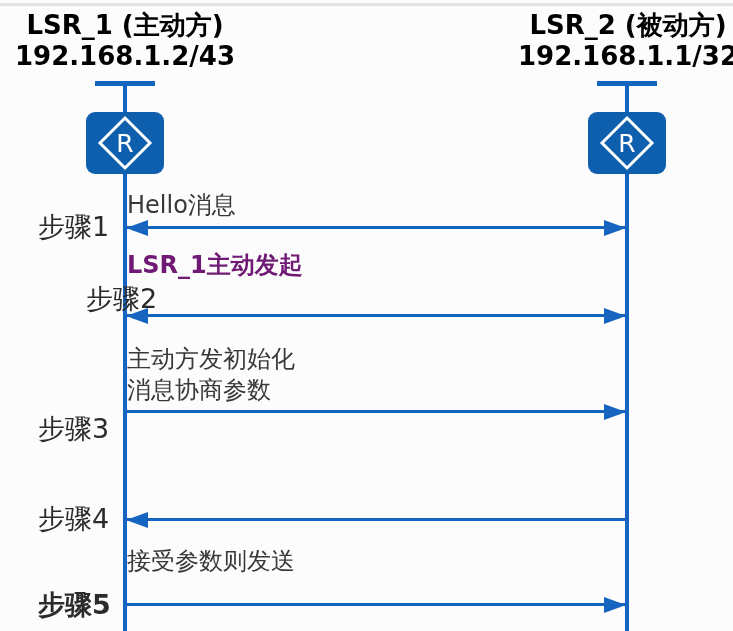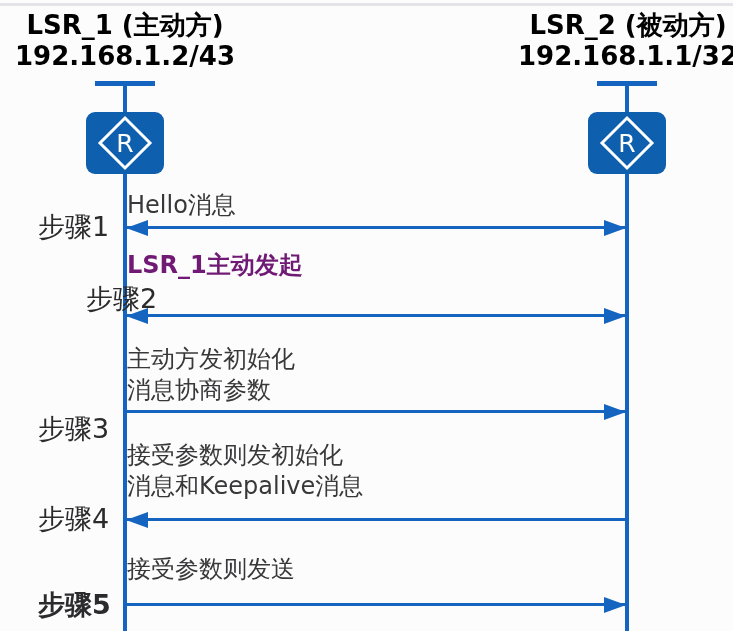--- a/index.html
+++ b/index.html
@@ -32,21 +32,21 @@
   
   .step-label{position:absolute;left:38px;width:92px;font-size:27px;line-height:30px;
               color:#2b2b2d;text-align:left;}
   .sl1{top:212px;} .sl2{top:284px;margin-left:48px;} .sl3{top:396px;margin-top:18px;} .sl4{top:504px;} .sl5{top:590px;font-weight:bold;}
 
   
   .msg{position:absolute;left:127px;width:498px;font-size:24px;
        line-height:31px;color:#38383a;}
   .msg span{display:block;}
   .m1{top:190px;} .m2{top:250px;font-weight:bold;color:#701a75;} .m3{top:344px;}
-  .m4{top:440px;} .m5{top:546px;margin-top:8px;}
+  .m4{top:440px;} .m5{top:546px;}
 
   
   .arrow{position:absolute;left:127px;width:498px;height:3px;background:#1564c0;}
   .a1{top:226px;} .a2{top:314px;} .a3{top:410px;} .a4{top:518px;} .a5{top:603px;}
   .ah{position:absolute;width:0;height:0;top:-6.5px;
       border-top:8px solid transparent;border-bottom:8px solid transparent;}
   .ah-l{left:-1px;border-right:22px solid #1564c0;}
   .ah-r{right:-1px;border-left:22px solid #1564c0;}
 </style>
 </head>
@@ -105,24 +105,20 @@
   <div class="msg m3">
     <span>主动方发初始化</span>
     <span>消息协商参数</span>
   </div>
   <div class="arrow a3 dir-right">
 
     <span class="ah ah-r"></span>
   </div>
 
   <div class="step-label sl4">步骤4</div>
-  <div class="msg m4">
-    <span>接受参数则发初始化</span>
-    <span>消息和Keepalive消息</span>
-  </div>
   <div class="arrow a4 dir-left">
     <span class="ah ah-l"></span>
 
   </div>
 
   <div class="step-label sl5">步骤5</div>
   <div class="msg m5">
     <span>接受参数则发送</span>
   </div>
   <div class="arrow a5 dir-right">

